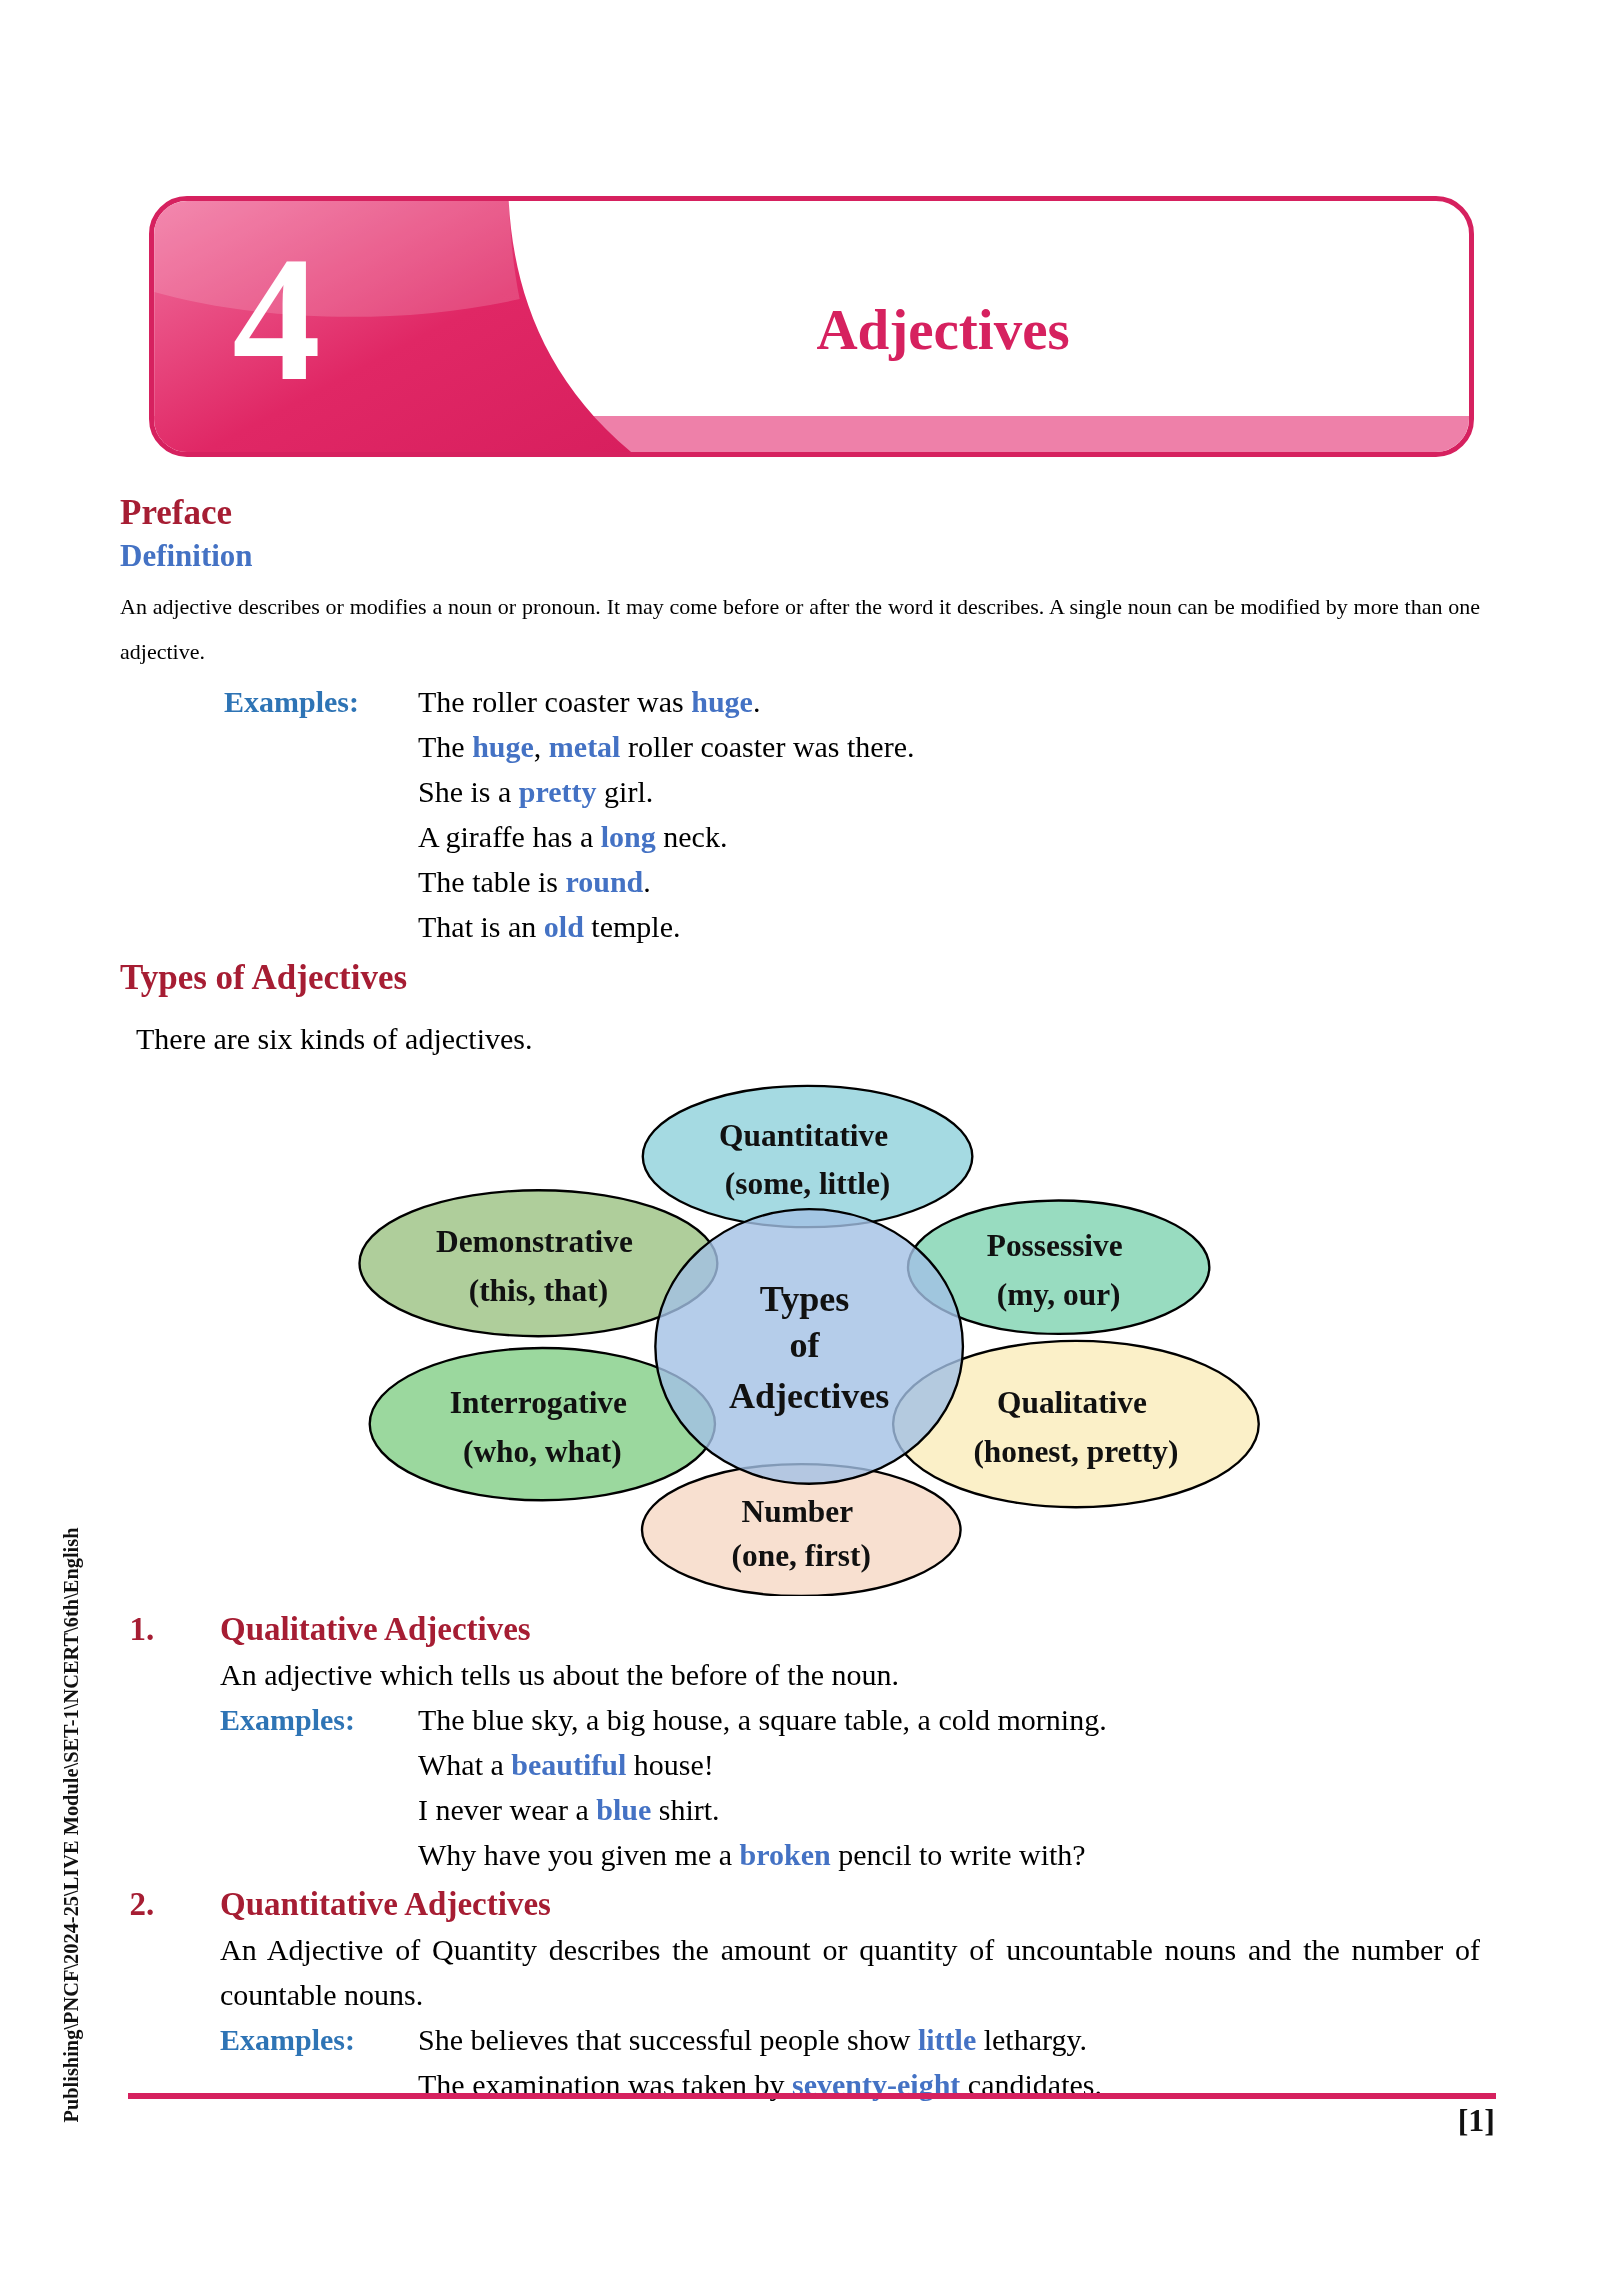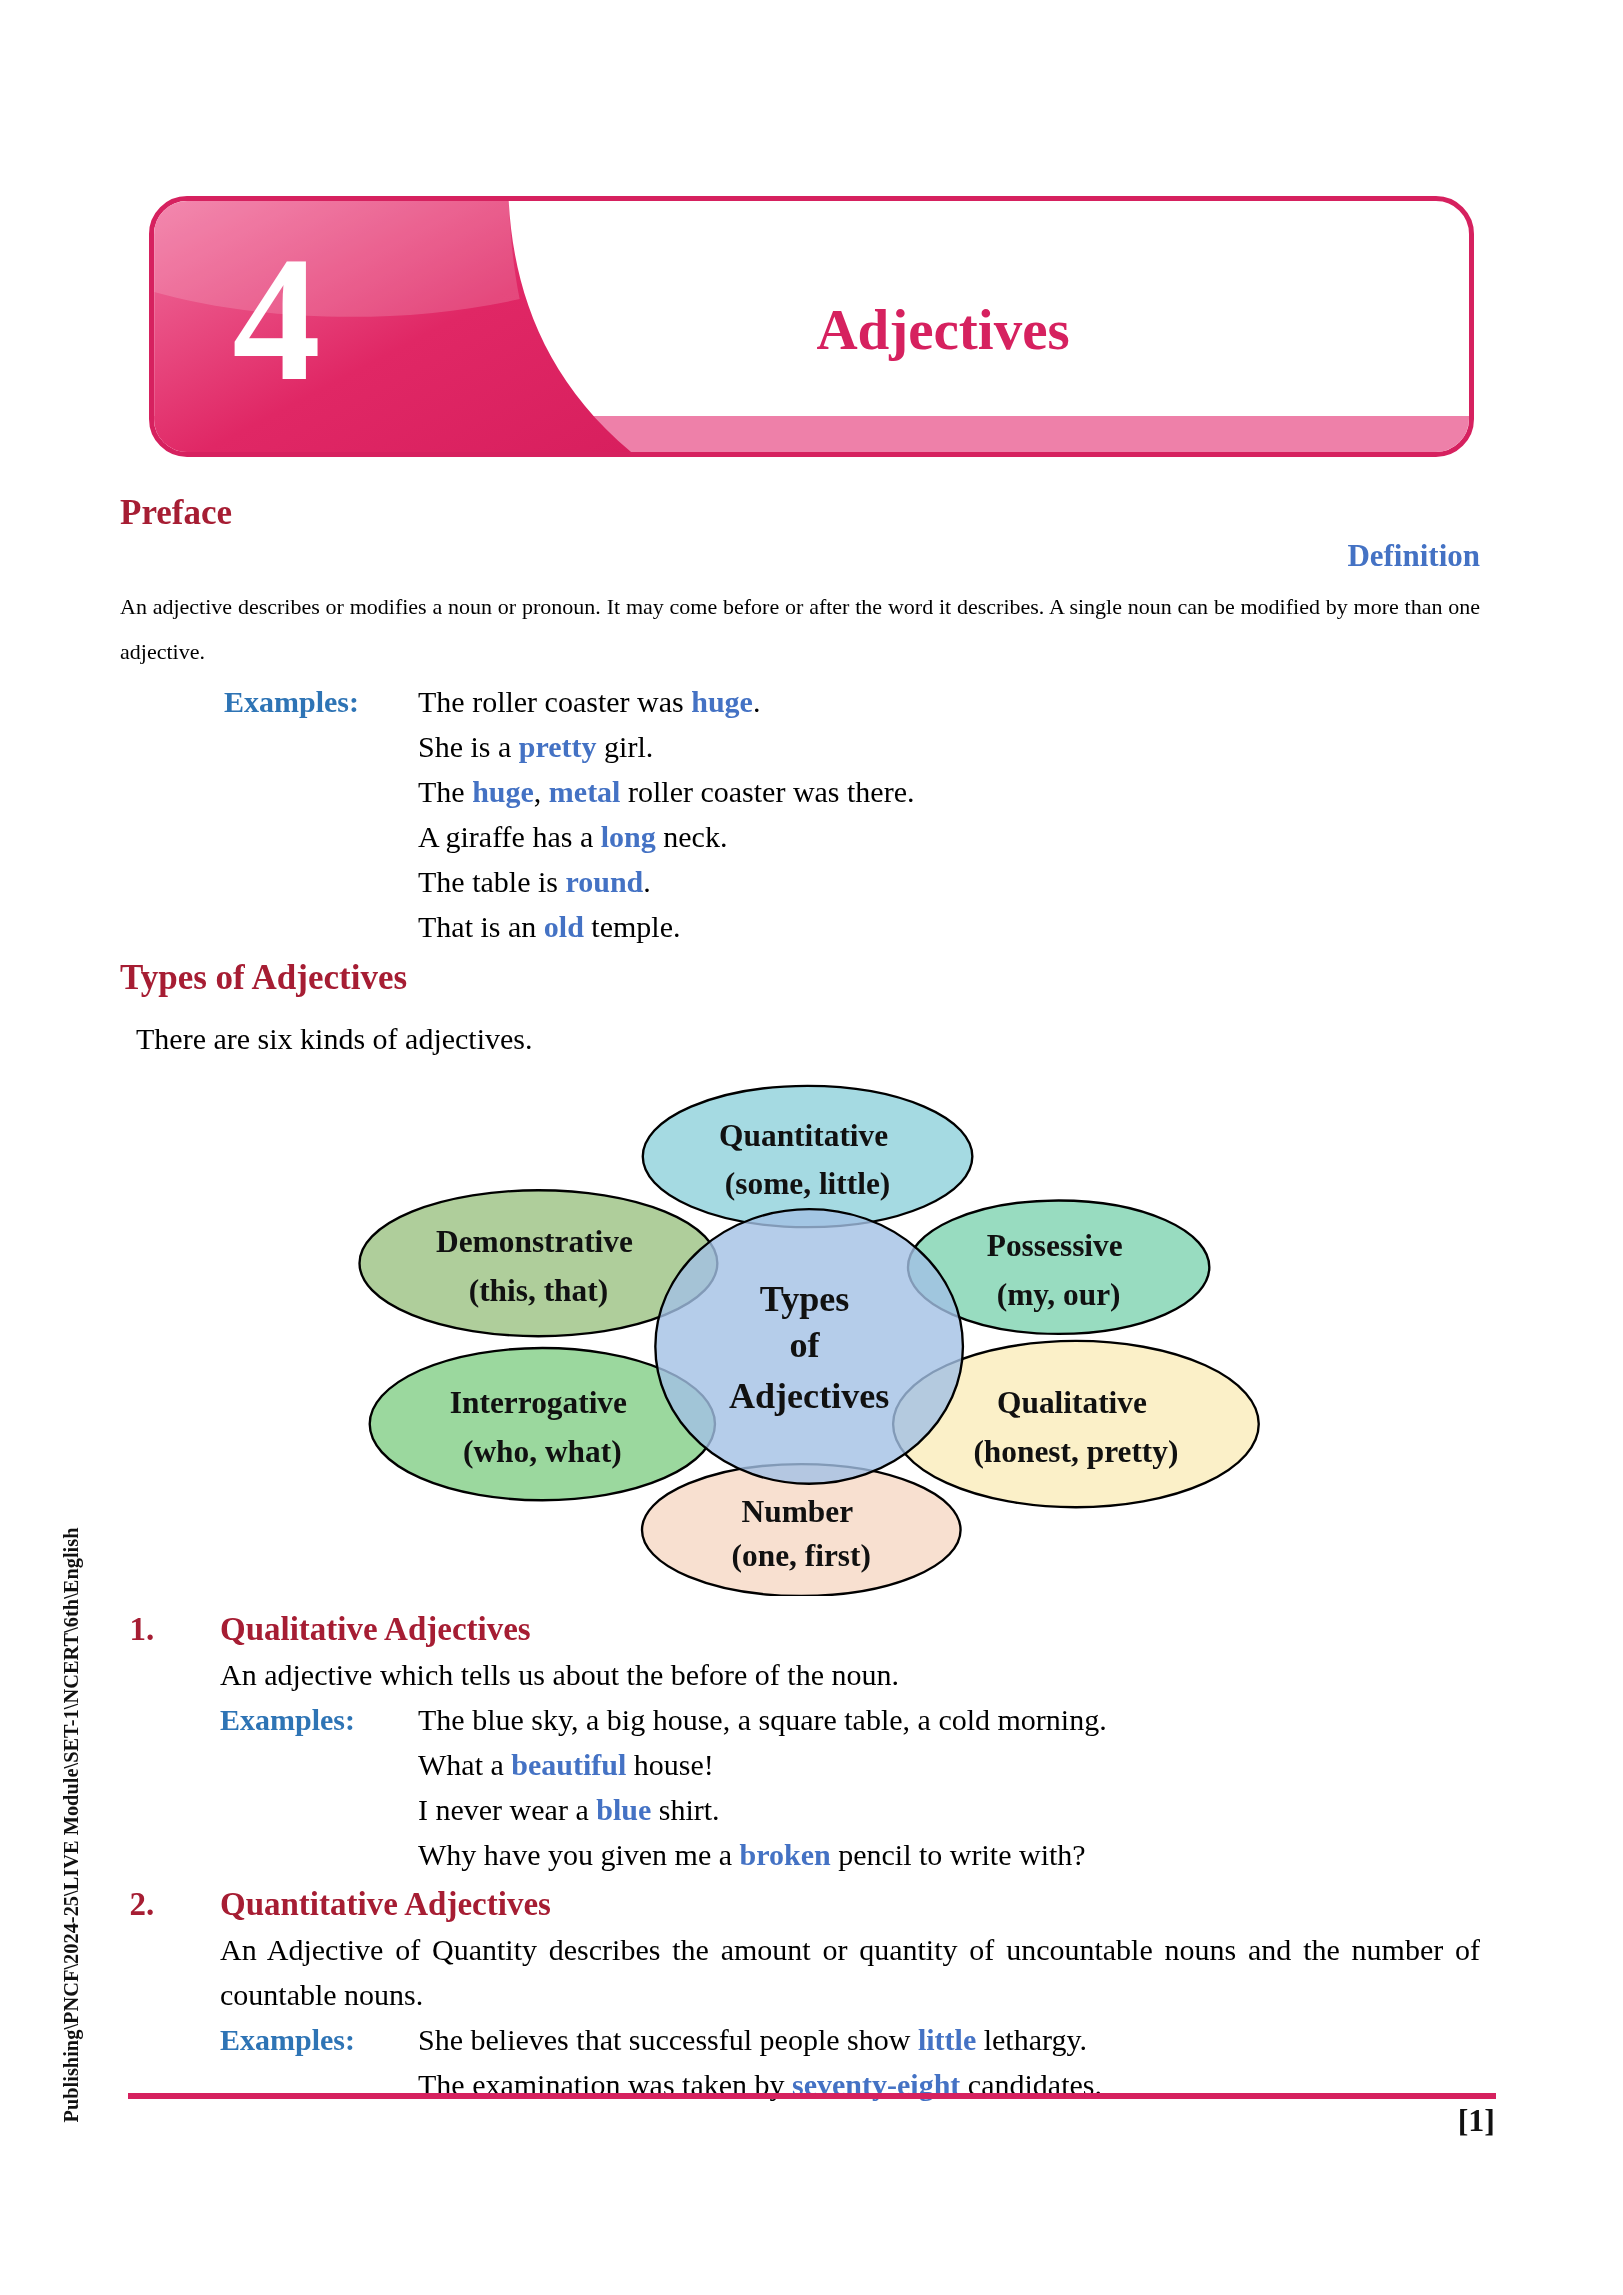--- a/index.html
+++ b/index.html
@@ -18,21 +18,21 @@
                 color:var(--accent-pink);font-weight:bold;font-size:57px;white-space:nowrap;}
 
   
   .sidebar{position:absolute;left:-228px;top:1811px;width:597px;height:28px;
            transform:rotate(-90deg);font-weight:bold;font-size:20.4px;white-space:nowrap;
            color:#111;text-align:center;line-height:28px;}
 
   
   .content{position:absolute;left:120px;top:492px;width:1360px;}
   .h-red{color:var(--heading-red);font-weight:bold;font-size:35px;line-height:41px;margin:0;}
-  .h-blue{color:var(--subheading-blue);font-weight:bold;font-size:31px;line-height:45px;margin:0;text-align:right;}
+  .h-blue{color:var(--subheading-blue);font-weight:bold;font-size:31px;line-height:45px;margin:0;}
   .para{font-size:22px;line-height:45px;margin:6.3px 0 0 0;text-align:justify;}
   .intro{font-size:30px;line-height:46px;margin:16px;}
   .examples{margin:4.7px 0 0 104px;}
   .ex-row{display:flex;line-height:46px;font-size:30px;}
   .ex-label{flex:none;width:194px;color:var(--examples-blue);font-weight:bold;}
   .hl{color:var(--highlight-blue);font-weight:bold;}
   .types-heading{margin-top:6.3px;line-height:45px;}
 
   .diagram{display:block;margin:3.1px auto 0 auto;}
   .diagram text{font-family:"Liberation Serif","DejaVu Serif",serif;font-weight:bold;fill:#111;}
@@ -83,25 +83,25 @@
     <h3 class="h-blue">Definition</h3>
     <p class="para">An adjective describes or modifies a noun or pronoun. It may come before or after the word it describes. A single noun can be modified by more than one adjective.</p>
 
     <div class="examples">
       <div class="ex-row">
         <span class="ex-label">Examples:</span>
         <span class="ex-text"><span>The roller coaster was </span><span class="hl">huge</span><span>.</span></span>
       </div>
       <div class="ex-row">
         <span class="ex-label"></span>
+        <span class="ex-text"><span>The </span><span class="hl">huge</span><span>, </span><span class="hl">metal</span><span> roller coaster was there.</span></span>
+      </div>
+      <div class="ex-row">
+        <span class="ex-label"></span>
         <span class="ex-text"><span>She is a </span><span class="hl">pretty</span><span> girl.</span></span>
-      </div>
-      <div class="ex-row">
-        <span class="ex-label"></span>
-        <span class="ex-text"><span>The </span><span class="hl">huge</span><span>, </span><span class="hl">metal</span><span> roller coaster was there.</span></span>
       </div>
       <div class="ex-row">
         <span class="ex-label"></span>
         <span class="ex-text"><span>A giraffe has a </span><span class="hl">long</span><span> neck.</span></span>
       </div>
       <div class="ex-row">
         <span class="ex-label"></span>
         <span class="ex-text"><span>The table is </span><span class="hl">round</span><span>.</span></span>
       </div>
       <div class="ex-row">

